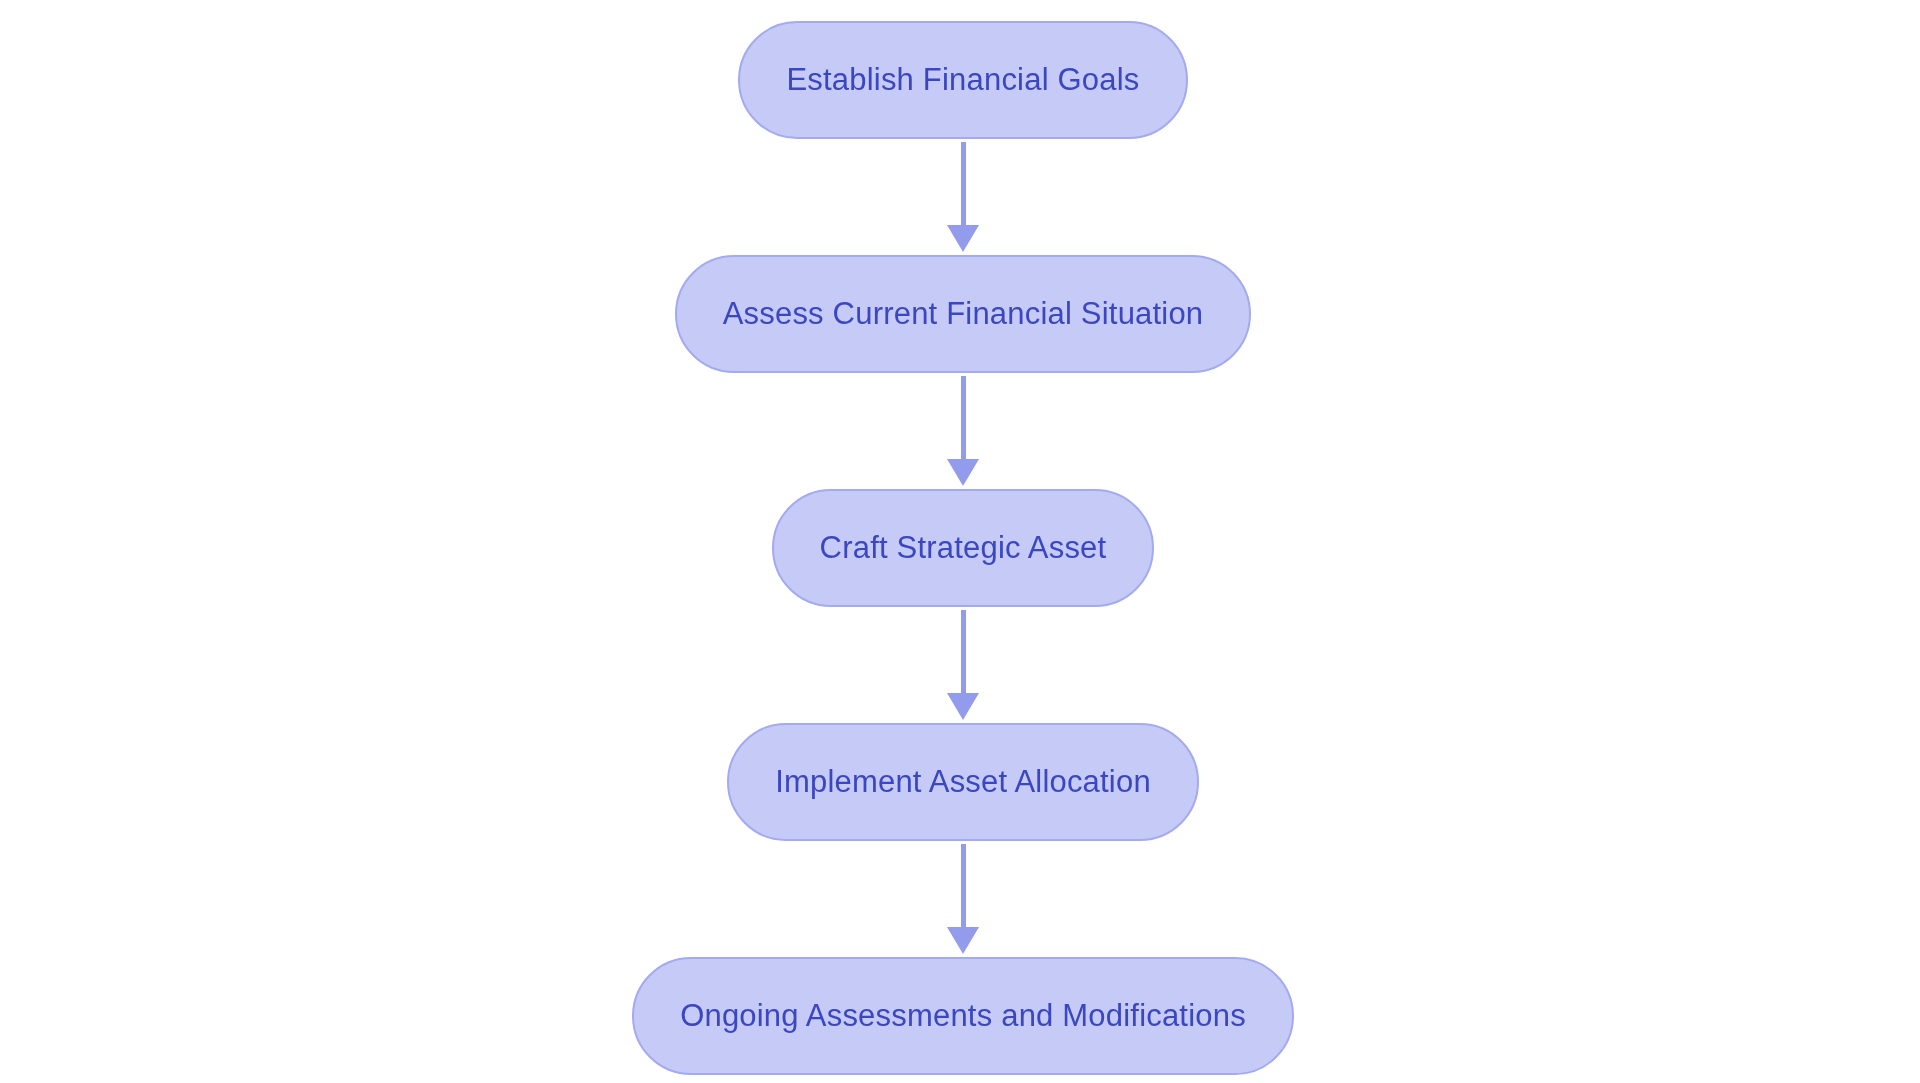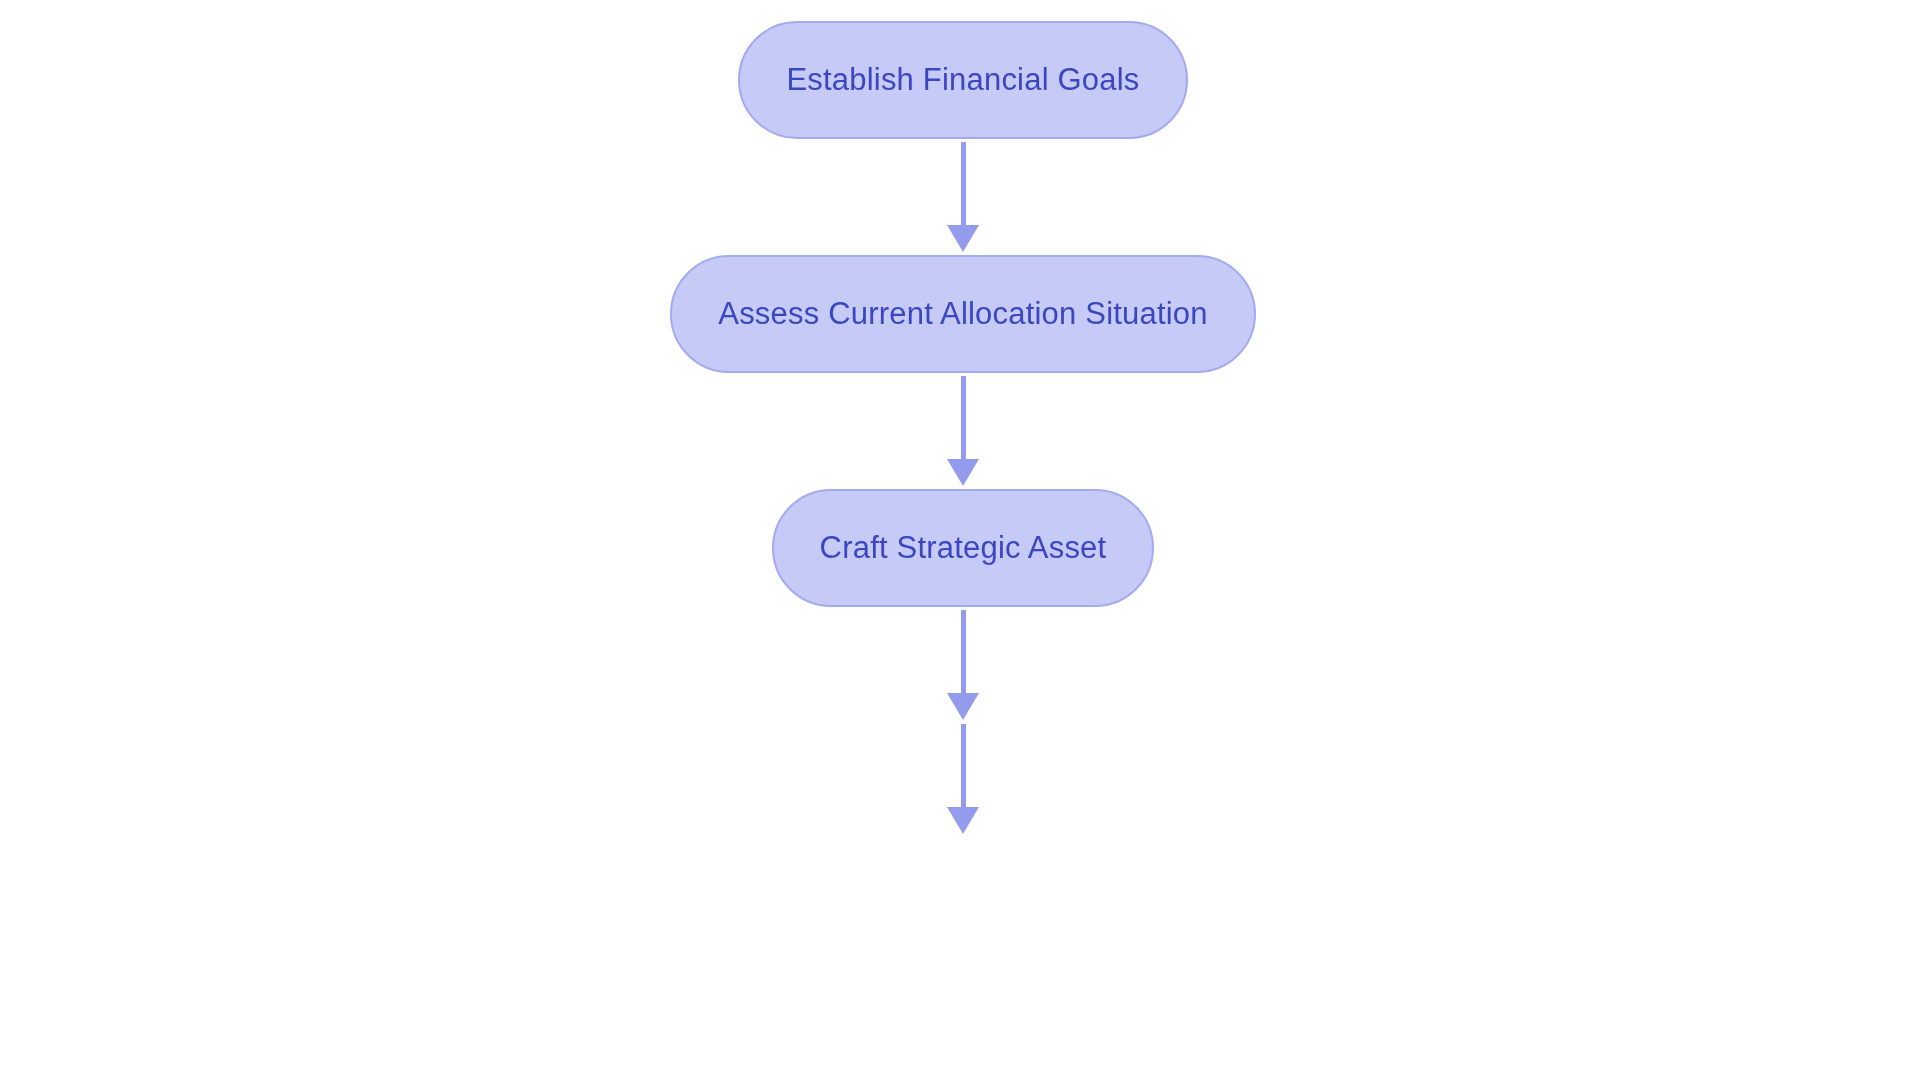--- a/index.html
+++ b/index.html
@@ -67,34 +67,36 @@
 
 <div class="flowchart">
 
   <div class="flow-node">Establish Financial Goals</div>
 
   <div class="flow-arrow">
     <div class="shaft"></div>
     <div class="head"></div>
   </div>
 
-  <div class="flow-node">Assess Current Allocation Situation</div>
+  <div class="flow-node">Assess Current Financial Situation</div>
 
   <div class="flow-arrow">
     <div class="shaft"></div>
     <div class="head"></div>
   </div>
 
   <div class="flow-node">Craft Strategic Asset</div>
 
   <div class="flow-arrow">
     <div class="shaft"></div>
     <div class="head"></div>
   </div>
 
+  <div class="flow-node">Implement Asset Allocation</div>
 
   <div class="flow-arrow">
     <div class="shaft"></div>
     <div class="head"></div>
   </div>
 
+  <div class="flow-node">Ongoing Assessments and Modifications</div>
 
 </div>
 
 </body></html>

